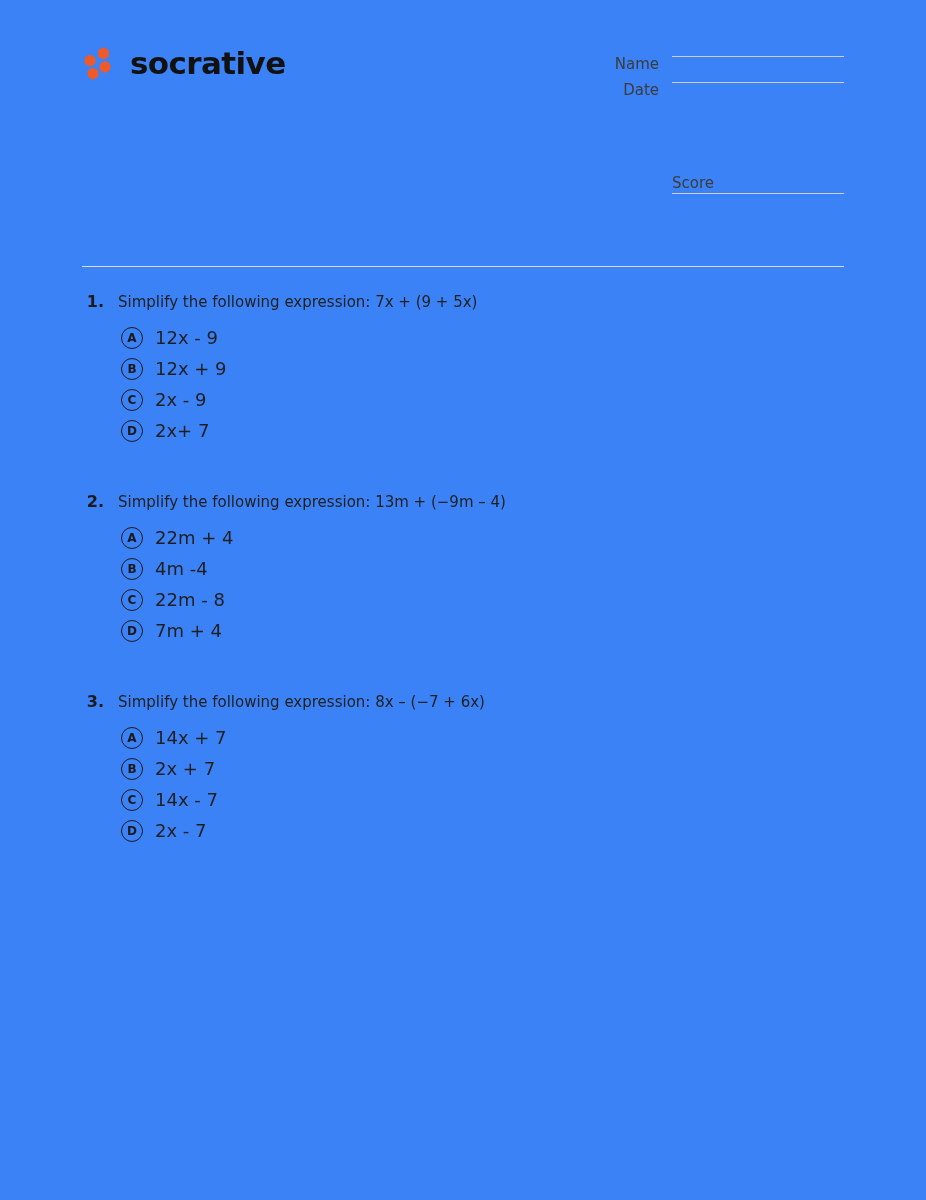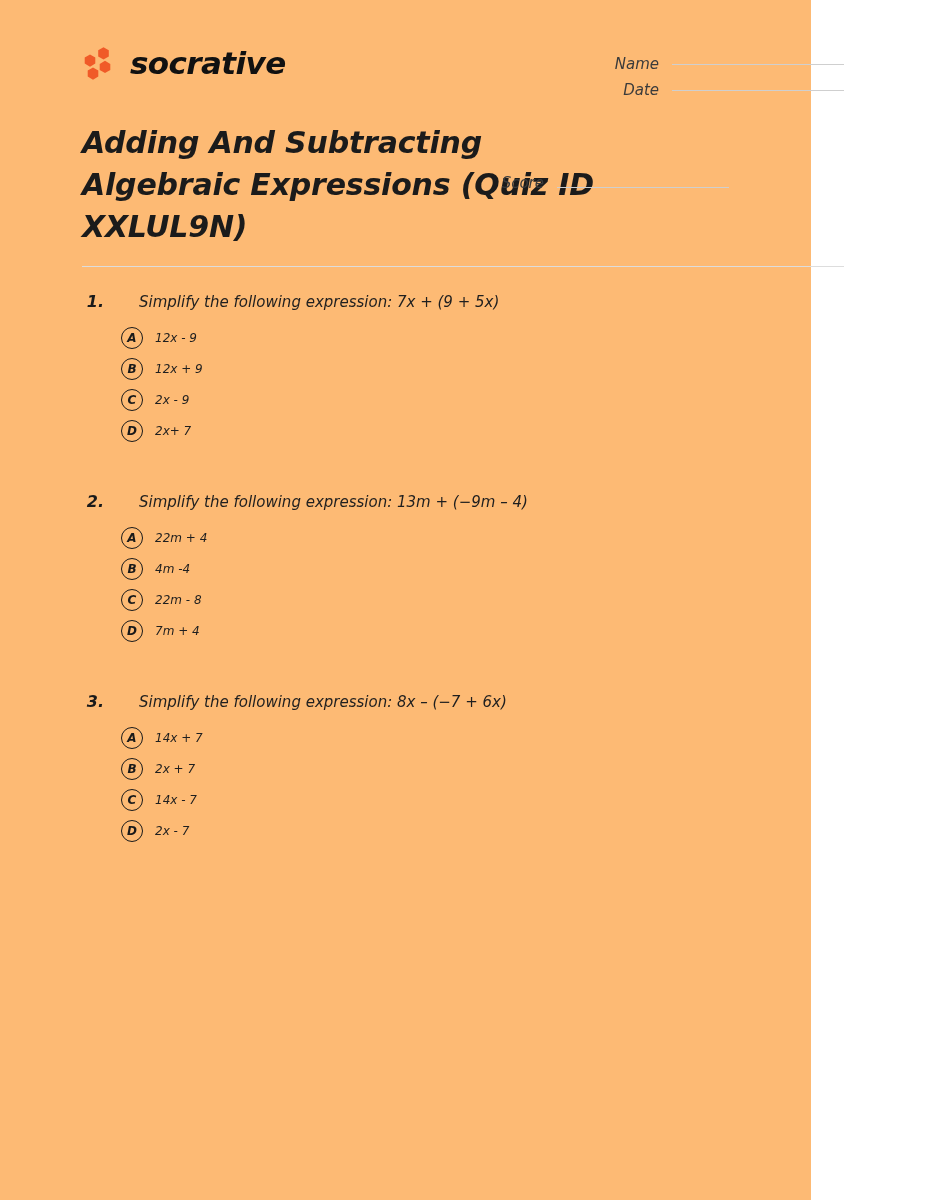--- a/index.html
+++ b/index.html
@@ -11,24 +11,23 @@
     width: 926px;
     height: 1200px;
     font-family: "Liberation Sans", sans-serif;
     color: #1a1a1a;
     position: relative;
     overflow: hidden;
   }
 
   .page {
     position: relative;
-    width: 811px;
+    width: 926px;
     height: 1200px;
-    background: #fdba74;
-    font-style: italic;
+    background: #3b82f6;
   }
 
   
   .header {
     position: absolute;
     left: 82px;
     top: 46px;
     width: 762px;
     height: 60px;
   }
@@ -60,21 +59,21 @@
   
   .meta-fields {
     position: absolute;
     right: 0;
     top: 9px;
     width: 300px;
   }
 
   .meta-row {
     display: flex;
-    align-items: center;
+    align-items: flex-start;
     justify-content: flex-end;
     margin-bottom: 8px;
   }
 
   .meta-label {
     font-size: 15px;
     color: #3b3b3b;
     text-align: right;
     padding-right: 13px;
     white-space: nowrap;
@@ -106,20 +105,21 @@
     margin: 0;
   }
 
   
   .score-row {
     position: absolute;
     right: 82px;
     top: 174px;
     display: flex;
     align-items: baseline;
+    flex-direction: column;
   }
 
   .score-label {
     font-size: 15px;
     color: #3b3b3b;
     padding-right: 13px;
     font-family: "DejaVu Sans", sans-serif;
   }
 
   .score-line {
@@ -167,21 +167,20 @@
     font-weight: bold;
     color: #1a1a1a;
     font-family: "DejaVu Sans", sans-serif;
   }
 
   .q-text {
     font-size: 15px;
     line-height: 21px;
     color: #1f1f1f;
     font-family: "DejaVu Sans", sans-serif;
-    margin-left: 21px;
   }
 
   .choice-row {
     display: flex;
     align-items: center;
     height: 31px;
   }
 
   .choice-bubble {
     width: 22px;
@@ -196,21 +195,21 @@
     font-weight: bold;
     line-height: 1;
     color: #1a1a1a;
     margin-left: 39px;
     margin-right: 12px;
     box-sizing: border-box;
     font-family: "DejaVu Sans", sans-serif;
   }
 
   .choice-text {
-    font-size: 12px;
+    font-size: 18px;
     color: #1f1f1f;
     font-family: "DejaVu Sans", sans-serif;
   }
 </style>
 </head>
 <body>
 
 <div class="page">
 
   <div class="header">
@@ -233,23 +232,20 @@
         <span class="meta-line"></span>
       </div>
       <div class="meta-row">
         <span class="meta-label">Date</span>
         <span class="meta-line"></span>
       </div>
     </div>
 
   </div>
 
-  <div class="title-block">
-    <h1 class="quiz-title">Adding And Subtracting Algebraic Expressions (Quiz ID XXLUL9N)</h1>
-  </div>
 
   <div class="score-row">
     <span class="score-label">Score</span>
     <span class="score-line"></span>
   </div>
 
   <div class="divider"></div>
 
   <div class="questions">
 

